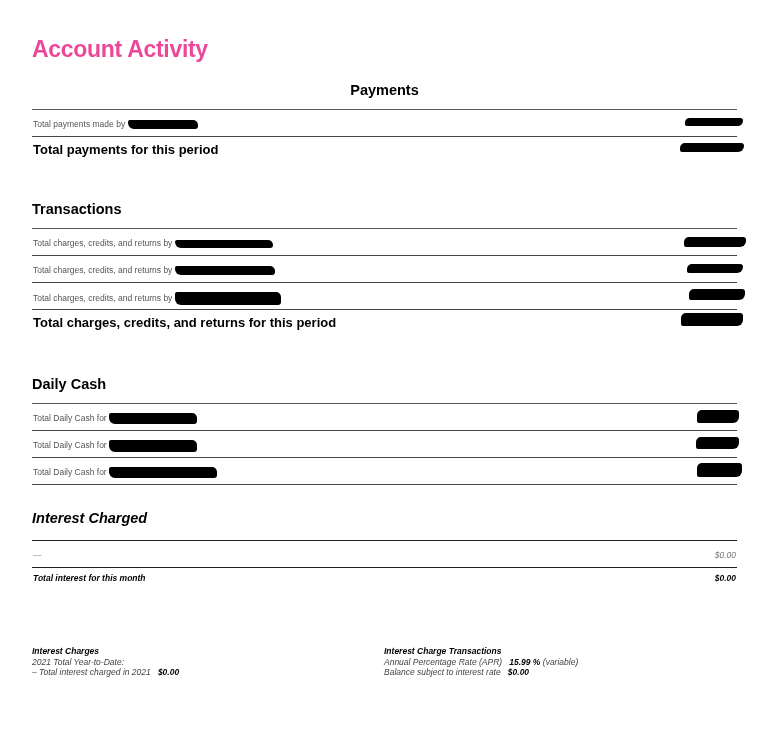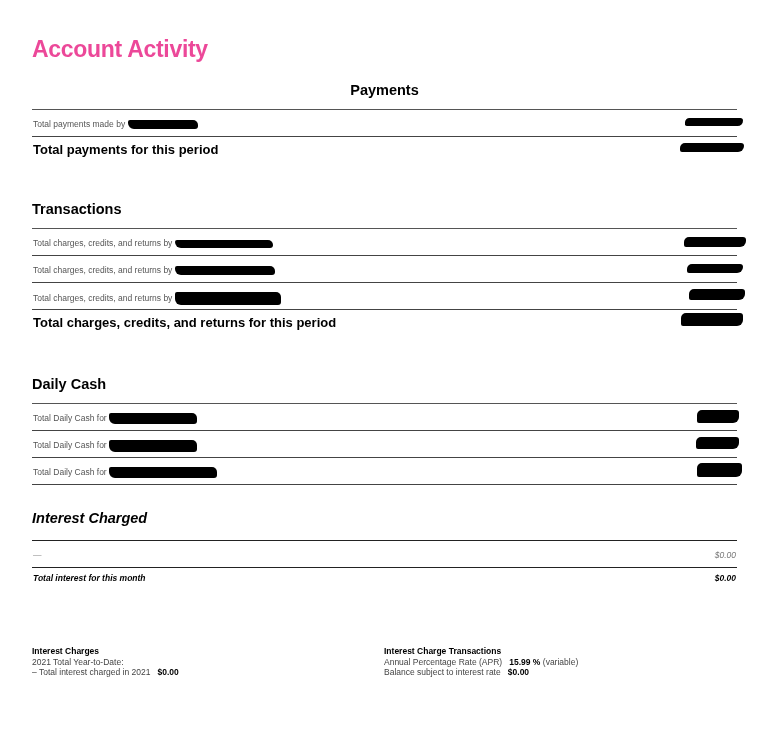--- a/index.html
+++ b/index.html
@@ -9,21 +9,21 @@
   .section h2 { margin:0; font-size:14.5px; font-weight:700; color:#000; height:20px; line-height:20px; }
   .rule-top { border-top:1.3px solid #555; }
   .row { position:relative; height:26px; border-bottom:1.2px solid #444; font-size:8.5px; color:#555; }
   .row .lbl { position:absolute; left:1px; top:9px; white-space:nowrap; }
   .row.total { border-bottom:none; color:#000; font-weight:700; font-size:13px; height:20px; }
   .row.total .lbl { top:5px; }
   .redact { display:inline-block; background:#000; vertical-align:middle; border-radius:2px 5px 3px 6px; }
   .redact-right { position:absolute; background:#000; border-radius:5px 3px 6px 2px; }
   .amt { position:absolute; right:1px; top:9px; font-size:8.5px; color:#777; }
   .row.total .amt { top:5px; color:#000; font-weight:700; }
-  .footer-block { position:absolute; top:646px; font-size:8.5px; line-height:10.5px; color:#444; }
+  .footer-block { position:absolute; top:646px; font-size:8.5px; line-height:10.5px; color:#444;font-style:italic; }
   .footer-block .title { color:#000; font-weight:700; }
   .footer-block b { color:#000;text-align:right; }
 </style>
 </head>
 <body>
 
 <h1>Account Activity</h1>
 
 <div class="section" style="top:80px;text-align:center;">
   <h2>Payments</h2>

